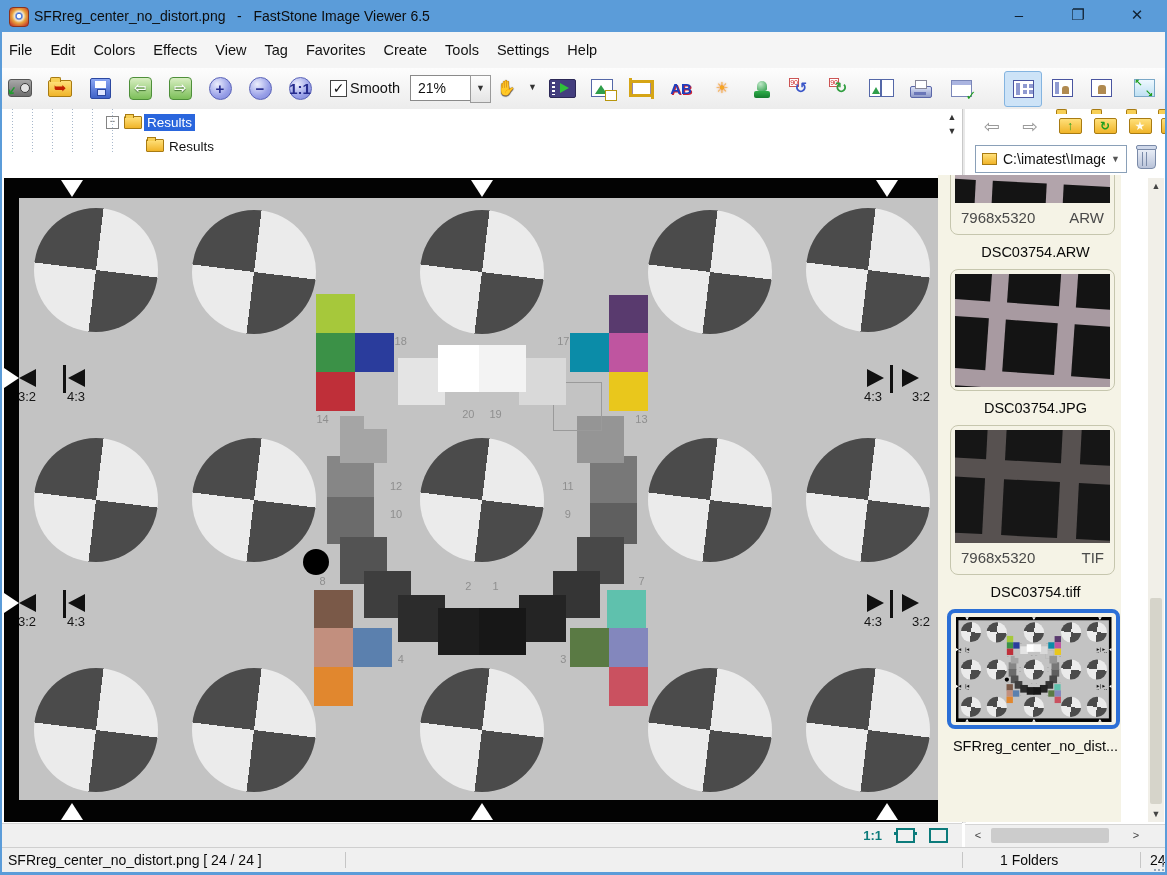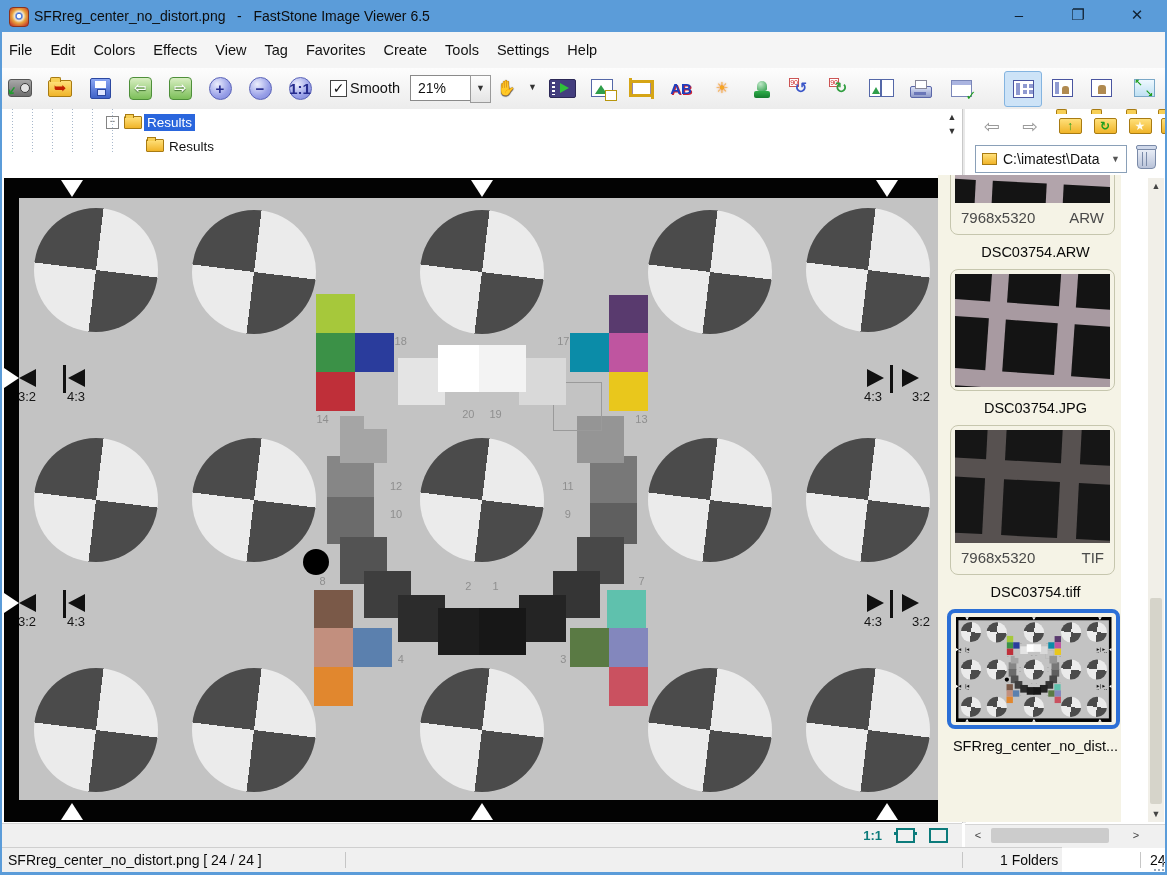--- a/index.html
+++ b/index.html
@@ -115,21 +115,21 @@
   .marker-bar{position:absolute;width:3px;height:28px;background:#111;}
 
   
   .statusbar{position:absolute;left:0;top:823px;width:962px;height:24px;background:#f0f0f0;border-top:1px solid #d5d5d5;}
   .statusbar .info{position:absolute;left:8px;line-height:23px;font-size:14px;white-space:pre;color:#0a0a0a;}
   .zoomicons{position:absolute;right:14px;top:0;height:23px;display:flex;align-items:center;gap:14px;color:#0c7b7b;}
   .zi-text{font-weight:bold;font-size:13px;}
   .zi-box{width:15px;height:11px;border:2px solid #0c7b7b;position:relative;}
   .zi-box.dots::before{content:"";position:absolute;left:-4px;top:2px;width:3px;height:3px;background:#0c7b7b;box-shadow:20px 0 #0c7b7b;}
 
-  .bottombar{position:absolute;left:0;top:847px;width:1062px;height:25px;background:#f0f0f0;border-top:1px solid #cfcfcf;}
+  .bottombar{position:absolute;left:0;top:847px;width:1167px;height:25px;background:#f0f0f0;border-top:1px solid #cfcfcf;}
   .bottombar .txt{position:absolute;line-height:24px;font-size:14px;color:#0a0a0a;white-space:pre;}
   .bb-sep{position:absolute;top:4px;width:1px;height:16px;background:#c6c6c6;}
 
   
   .rdivider{position:absolute;left:962px;top:109px;width:3px;height:714px;background:#e8e8e8;border-left:1px solid #c9c9c9;}
   .right-top{position:absolute;left:965px;top:109px;width:200px;height:66px;background:#fff;}
   .navi{position:absolute;top:4px;width:30px;height:26px;display:flex;align-items:center;justify-content:center;}
   .g-grayarrow{font-size:19px;color:#9a9a9a;}
   .navi .folder-art{width:21px;height:14px;}
   .navi .glyph{position:absolute;left:0;top:0;width:100%;height:100%;display:flex;align-items:center;justify-content:center;font-size:12px;font-weight:bold;}
@@ -396,21 +396,21 @@
       <span class="zi-text">1:1</span>
       <span class="zi-box dots"></span>
       <span class="zi-box"></span>
     </div>
   </div>
 
   <div class="rdivider"></div>
   <div class="right-top" id="right-top">
     <div class="path-combo">
       <span class="combo-folder"></span>
-      <span class="path-text">C:\imatest\Data</span>
+      <span class="path-text">C:\imatest\Image</span>
       <span class="combo-chev">▼</span>
     </div>
     <div class="trash"></div>
   <div class="navi" style="left: 12px;">
         <span class="g-grayarrow">⇦</span>
       </div>
       <div class="navi" style="left: 50px;">
         <span class="g-grayarrow">⇨</span>
       </div>
       <div class="navi" style="left: 90px;">

